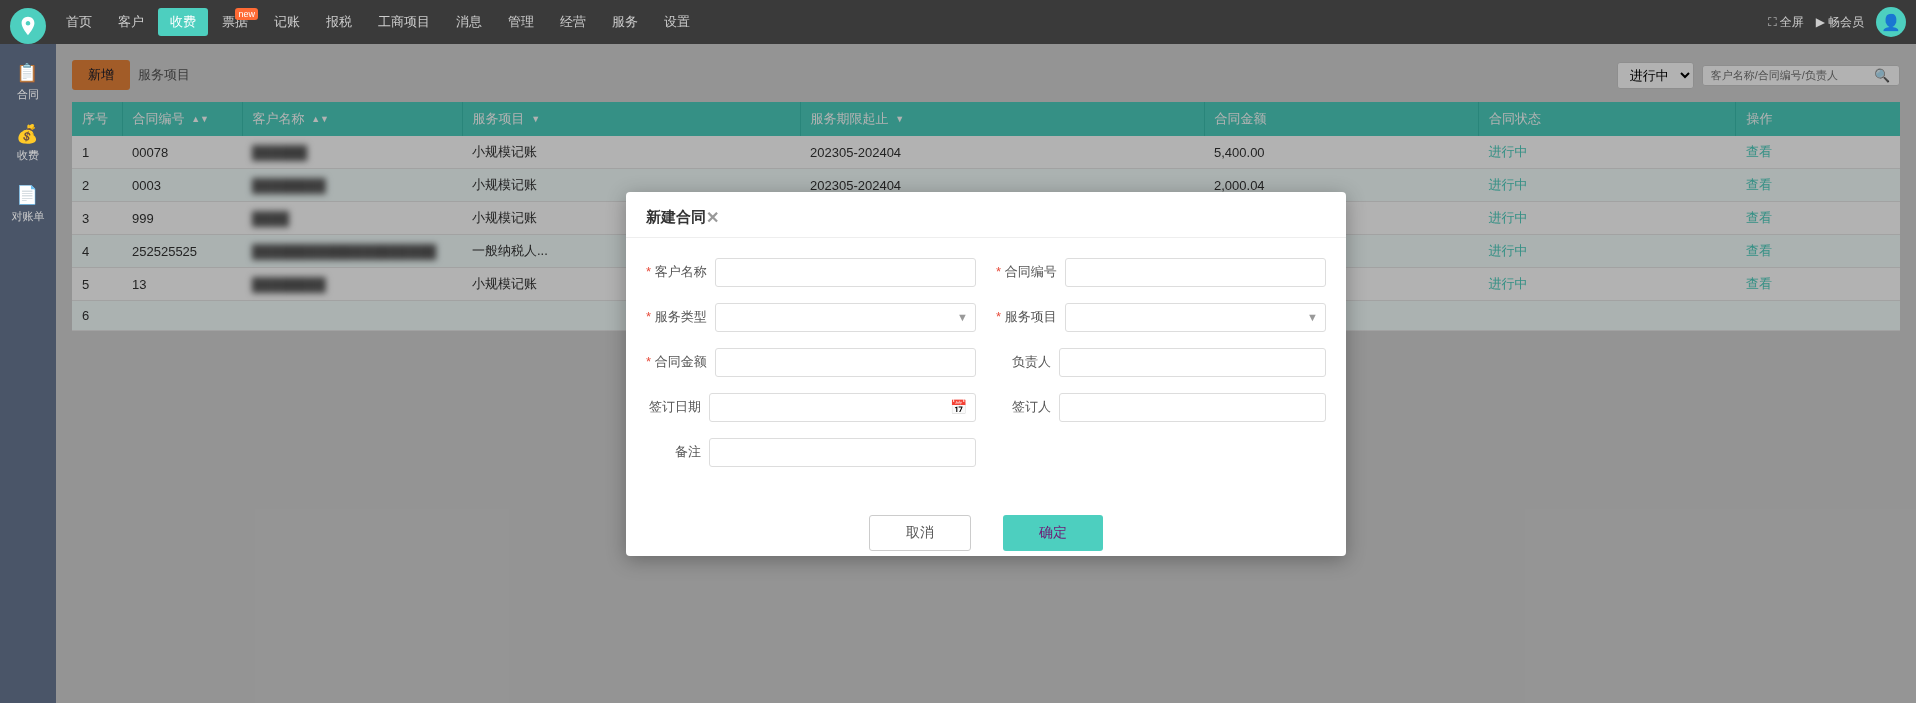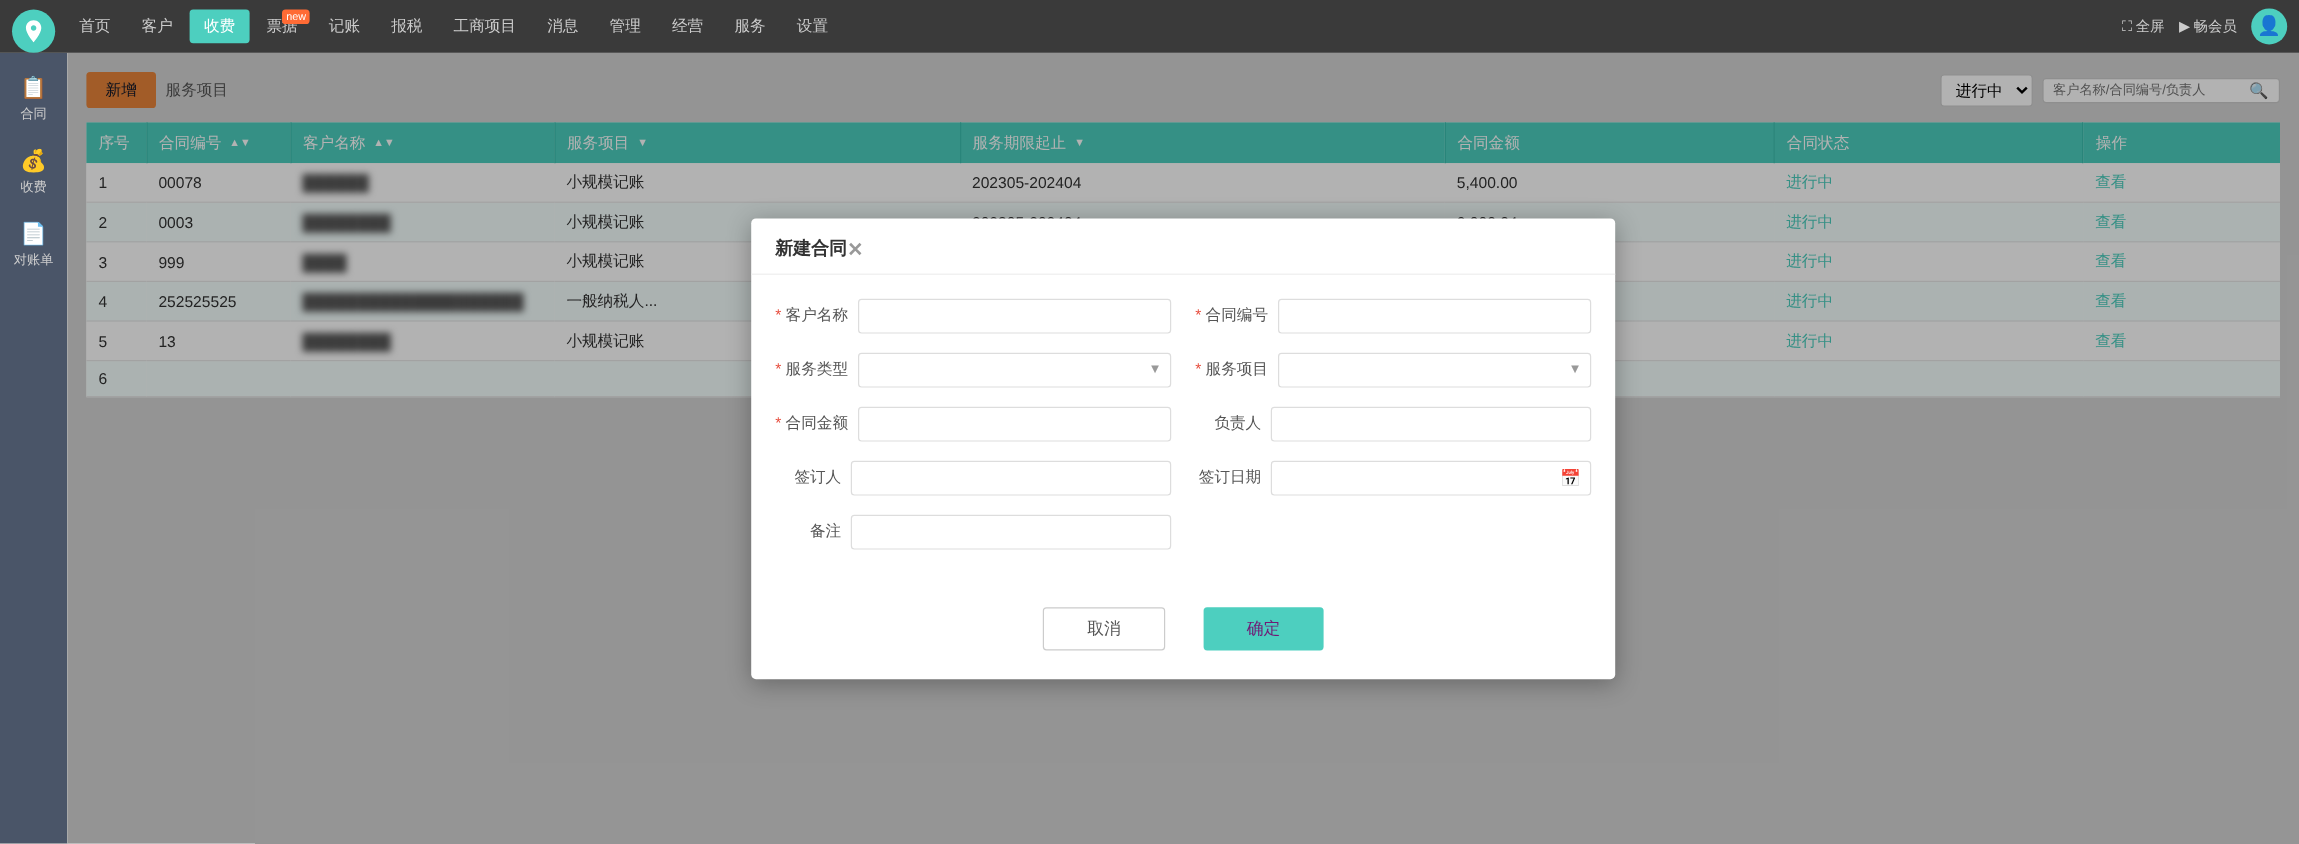--- a/index.html
+++ b/index.html
@@ -238,21 +238,21 @@
       padding: 6px 30px 6px 10px;
       font-size: 13px;
       outline: none;
       background: #fff;
     }
     .date-icon {
       position: absolute; right: 8px; top: 50%; transform: translateY(-50%);
       color: #999; font-size: 14px; cursor: pointer;
     }
     .modal-footer {
-      padding: 12px 20px 24px;
+      padding: 12px 20px 5px;
       display: flex; justify-content: center; gap: 32px;
     }
     .btn-cancel {
       background: #fff;
       border: 1px solid #ccc;
       color: #555;
       padding: 8px 36px;
       border-radius: 3px;
       cursor: pointer;
       font-size: 14px;
@@ -472,29 +472,29 @@
               <input type="text" class="form-input" style="">
             </div>
             <div class="form-group">
               <label class="form-label">负责人</label>
               <input type="text" class="form-input" style="">
             </div>
           </div>
 
           <div class="form-row">
             <div class="form-group">
-              <label class="form-label">签订人</label>
-              <input type="text" class="form-input" style="">
-            </div>
-            <div class="form-group">
               <label class="form-label">签订日期</label>
               <div class="form-date-wrapper">
                 <input type="text" class="form-date" style="">
                 <span class="date-icon">📅</span>
               </div>
+            </div>
+            <div class="form-group">
+              <label class="form-label">签订人</label>
+              <input type="text" class="form-input" style="">
             </div>
           </div>
 
           <div class="form-row">
             <div class="form-group">
               <label class="form-label">备注</label>
               <input type="text" class="form-input" style="flex: 1 1 0%;">
             </div>
             <div style="flex:1;"></div>
           </div>

